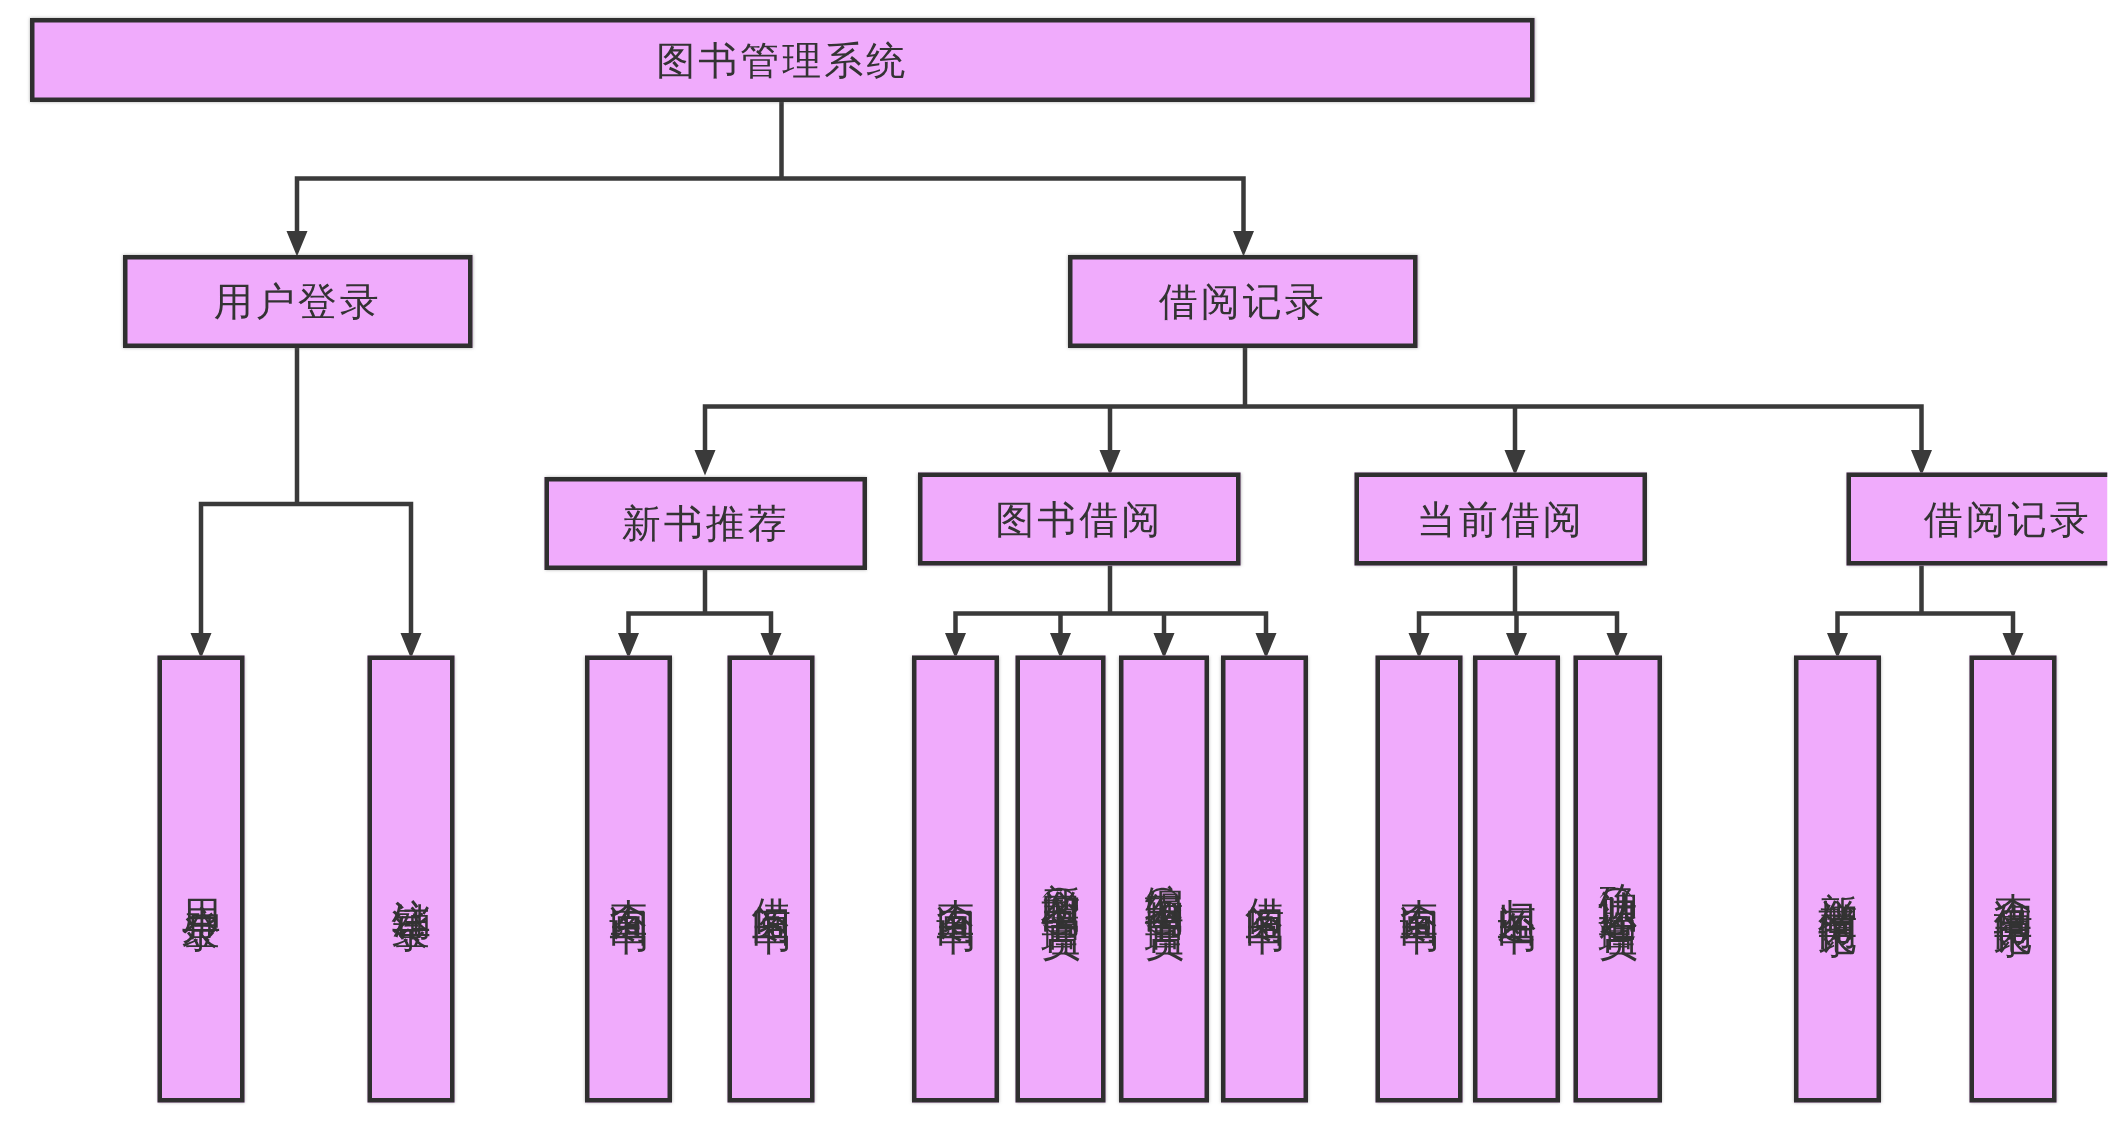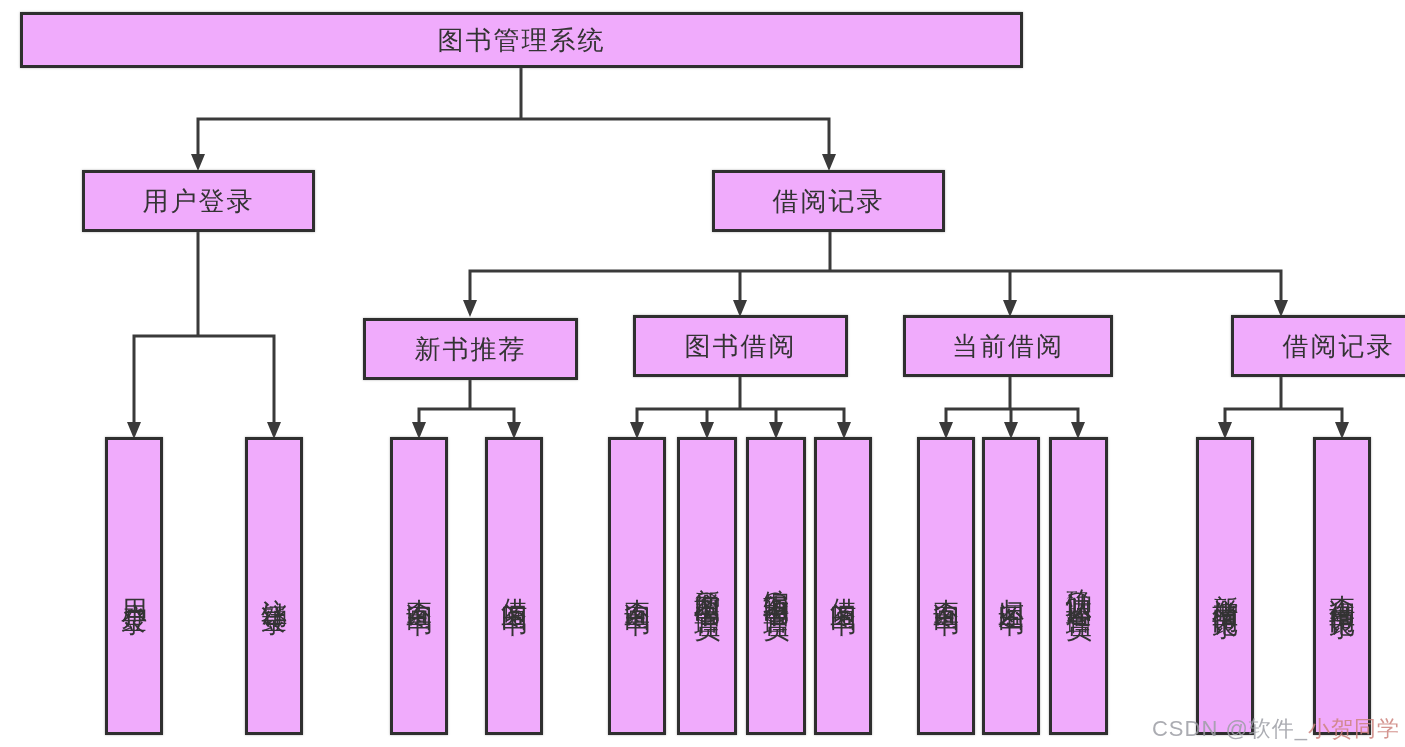--- a/index.html
+++ b/index.html
@@ -73,24 +73,24 @@
   <div class="node h" style="left:82px;top:170px;width:233px;height:62px">
     <span>用户登录</span>
   </div>
   <div class="node h" style="left:712px;top:170px;width:233px;height:62px">
     <span>借阅记录</span>
   </div>
 
   <div class="node h" style="left:363px;top:318px;width:215px;height:62px">
     <span>新书推荐</span>
   </div>
-  <div class="node h" style="left:633px;top:315px;width:215px;height:62px">
+  <div class="node h" style="left:612px;top:315px;width:215px;height:62px">
     <span>图书借阅</span>
   </div>
-  <div class="node h" style="left:903px;top:315px;width:210px;height:62px">
+  <div class="node h" style="left:903px;top:315px;width:195px;height:62px">
     <span>当前借阅</span>
   </div>
   <div class="node h" style="left:1231px;top:315px;width:215px;height:62px">
     <span>借阅记录</span>
   </div>
 
   <div class="node v" style="left:105px;top:437px;width:58px;height:298px">
     <span>用户登录</span>
   </div>
   <div class="node v" style="left:245px;top:437px;width:58px;height:298px">
@@ -127,17 +127,14 @@
     <span>确认归还（管理员）</span>
   </div>
 
   <div class="node v" style="left:1196px;top:437px;width:58px;height:298px">
     <span>新增借阅记录</span>
   </div>
   <div class="node v" style="left:1313px;top:437px;width:58px;height:298px">
     <span>查询借阅记录</span>
   </div>
 
-  <div id="watermark">
-    <span class="wm-gray">CSDN @软件_</span><span class="wm-red">小贺同学</span>
-  </div>
 
 </div>
 
 </body></html>

